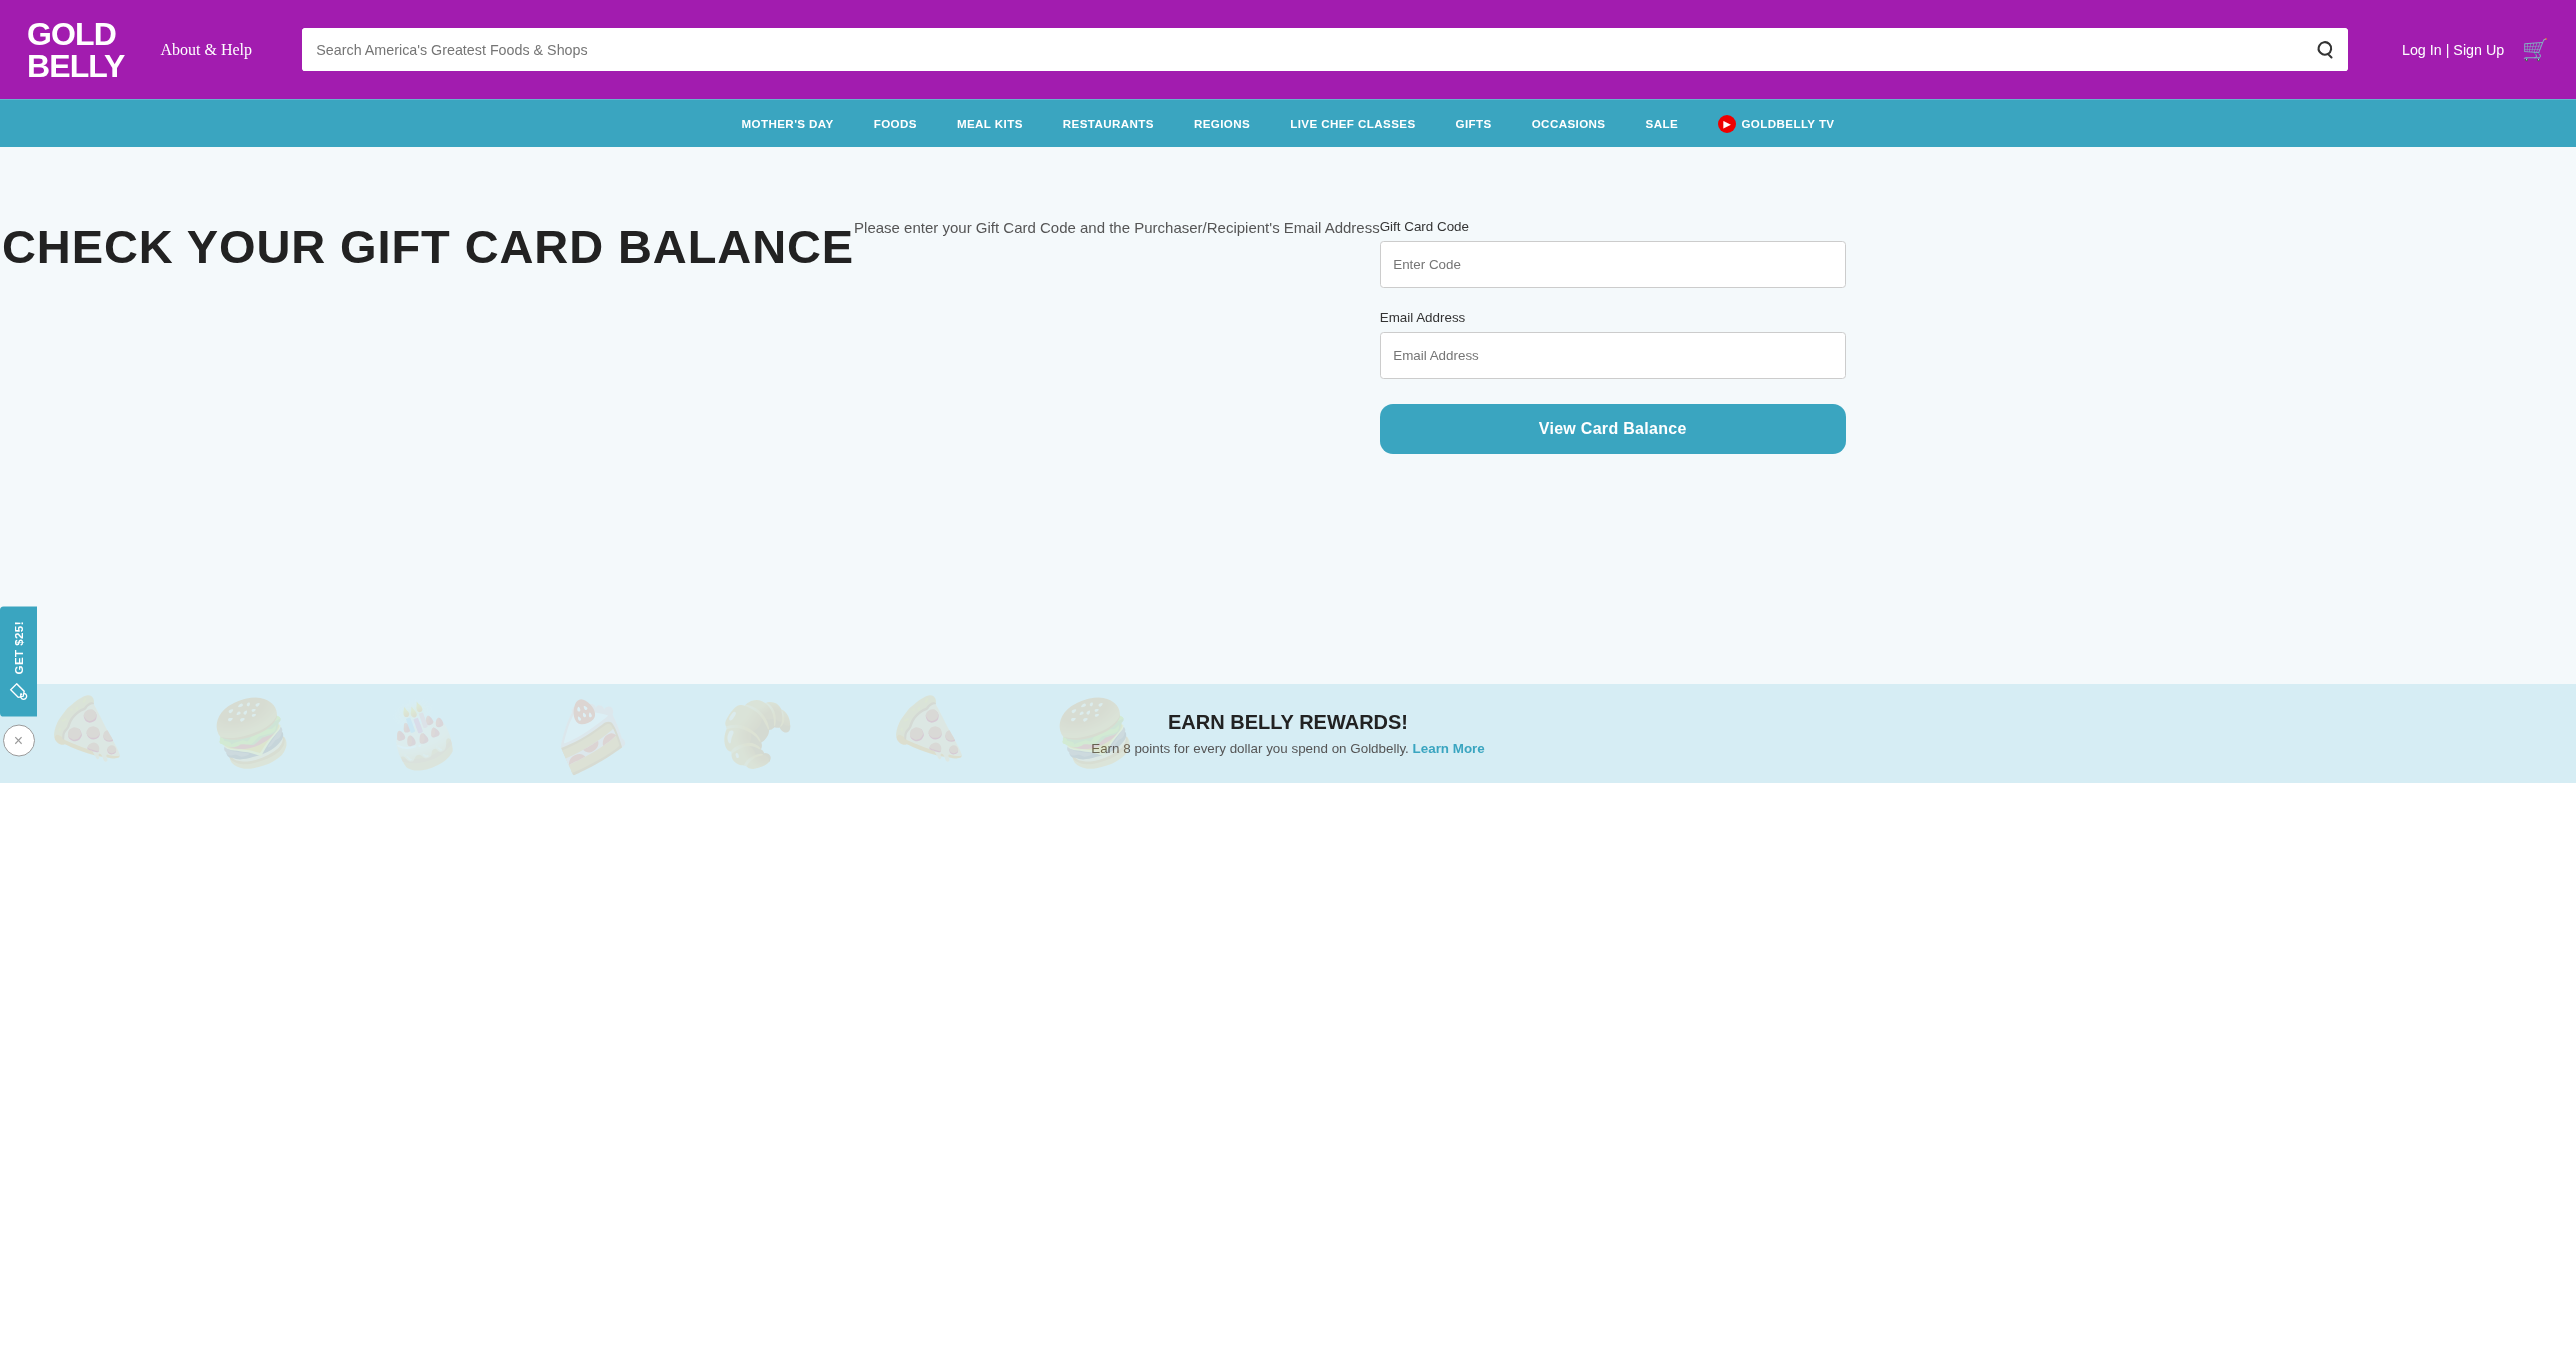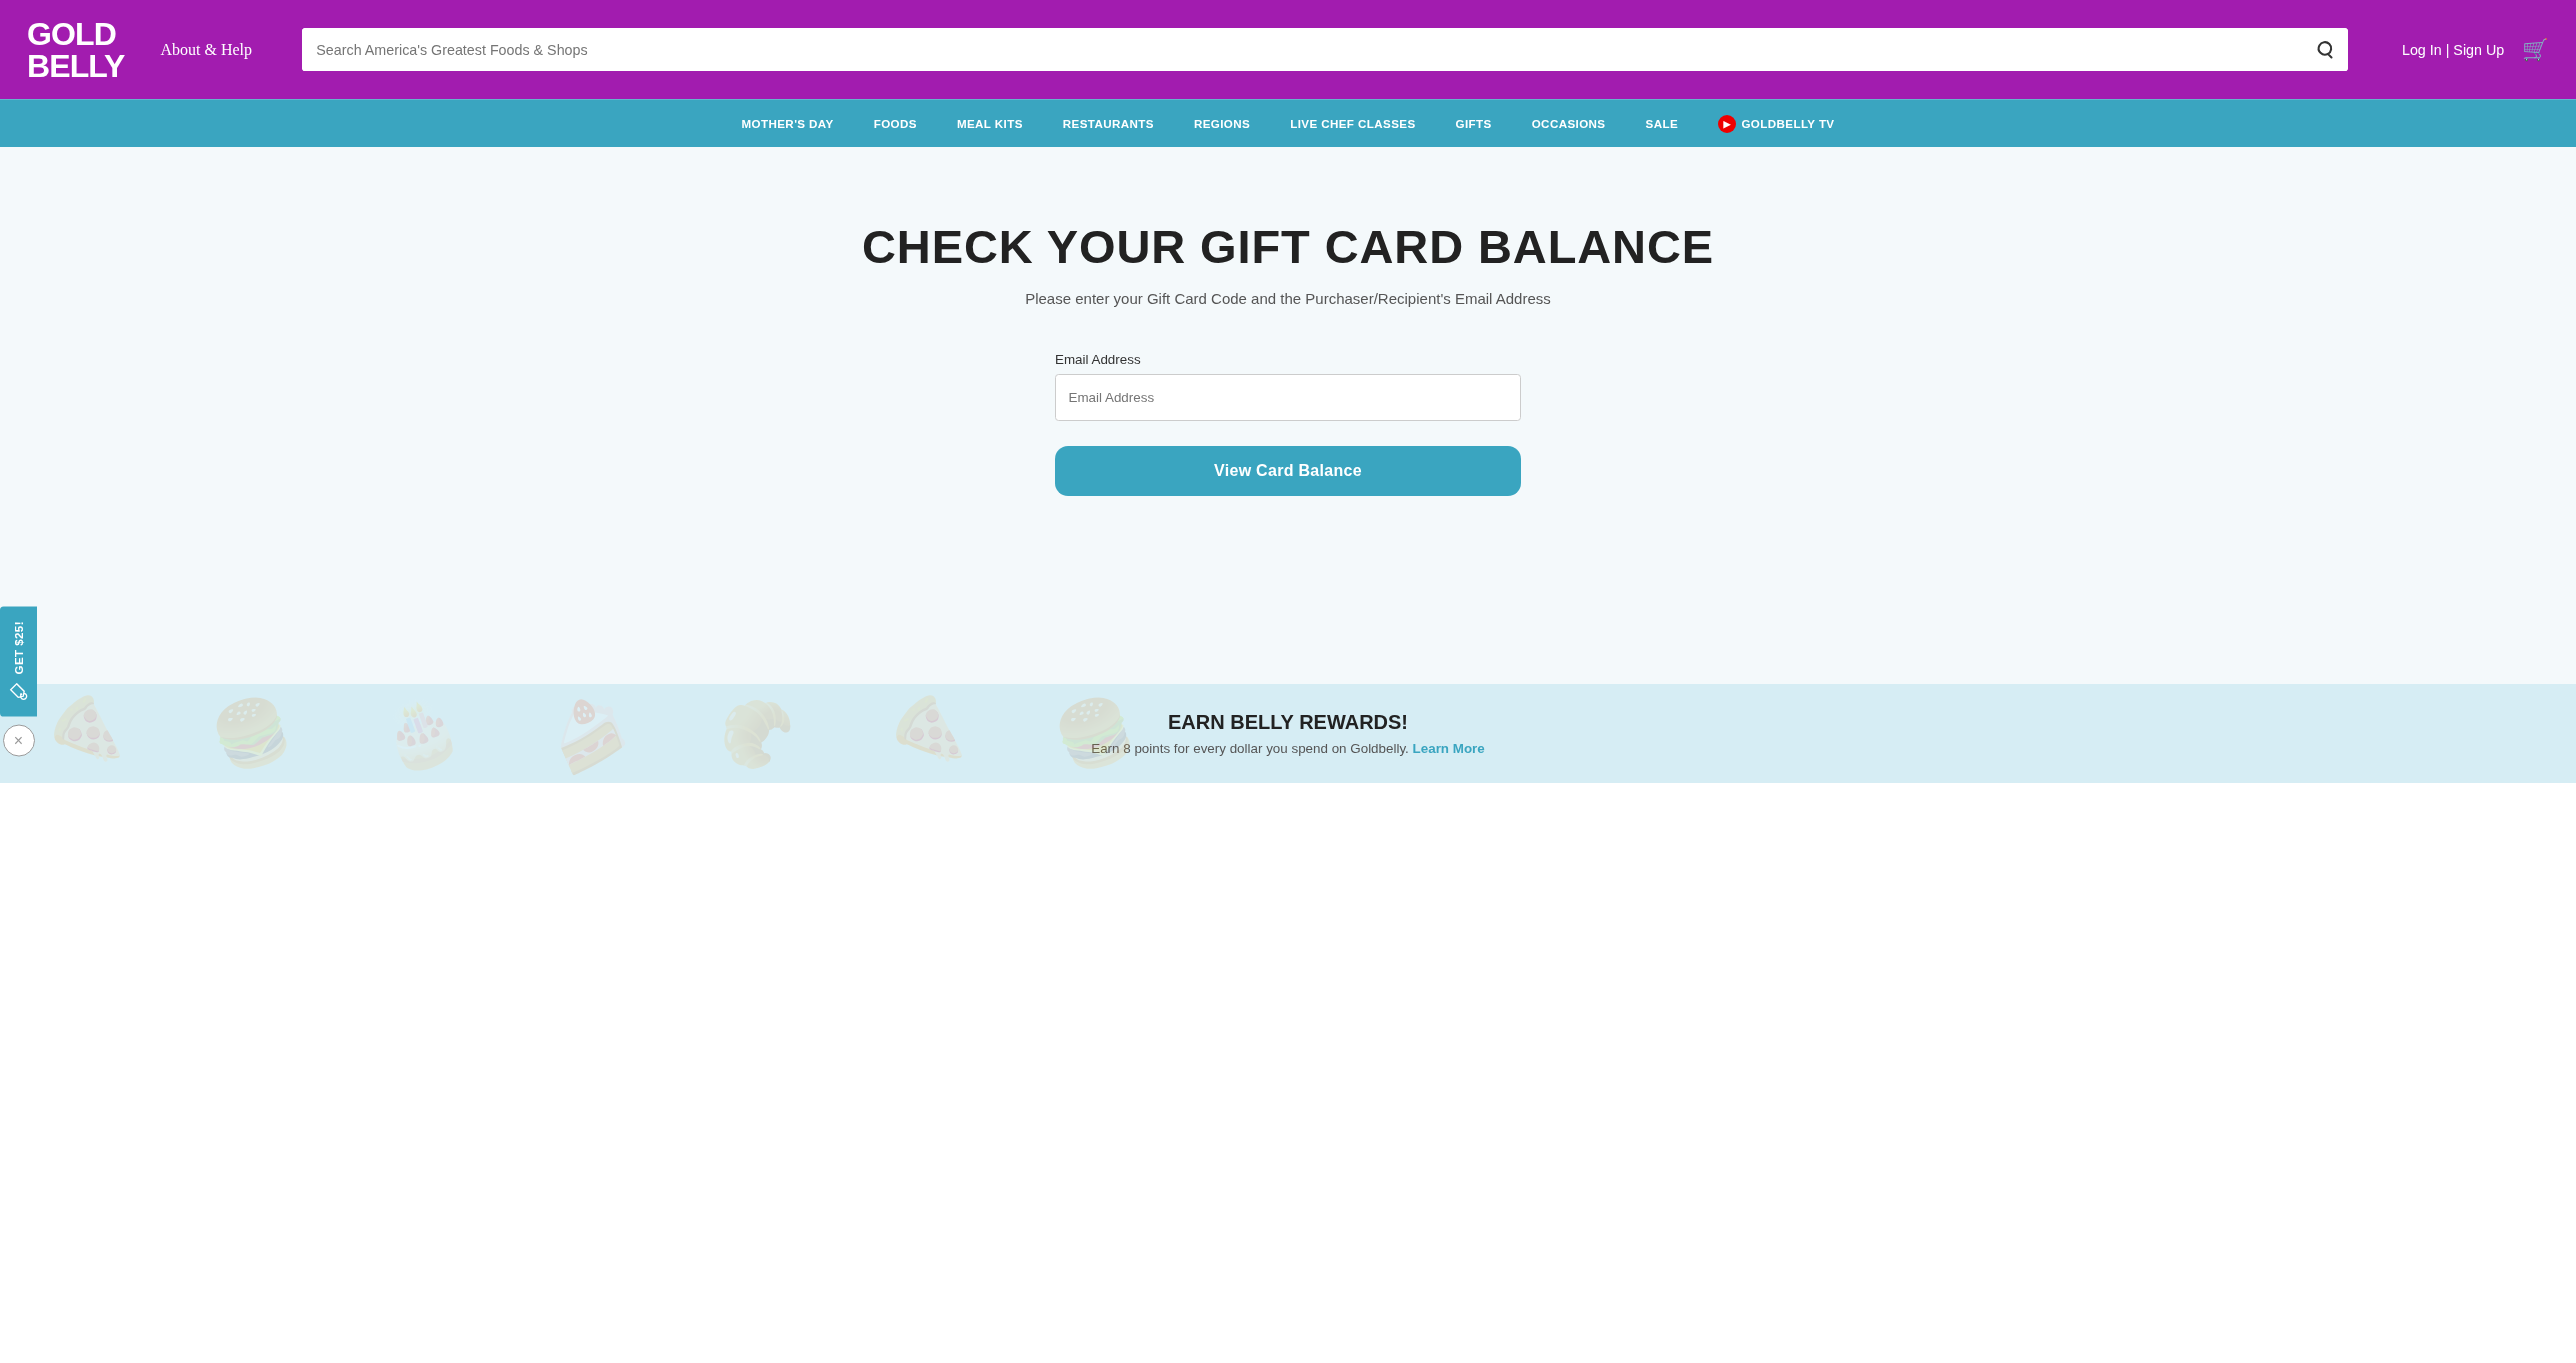--- a/index.html
+++ b/index.html
@@ -116,23 +116,23 @@
       height: 18px;
       font-size: 9px;
       color: #fff;
     }
 
     
     .main-content {
       background: #f4f9fb;
       min-height: 537px;
       display: flex;
-      flex-direction: column;
-      align-items: center;
-      padding: 72px 18px 72px;
+      flex-direction: row;
+      align-items: flex-start;
+      padding: 72px 2px 72px;
     }
     .page-title {
       font-size: 47px;
       font-weight: 900;
       text-transform: uppercase;
       color: #222;
       text-align: center;
       margin-bottom: 16px;
       letter-spacing: 0.9px;
     }
@@ -312,20 +312,24 @@
     <span>GOLDBELLY TV</span>
   </a>
 </nav>
 
 <main class="main-content">
   <h1 class="page-title">CHECK YOUR GIFT CARD BALANCE</h1>
   <p class="page-subtitle">Please enter your Gift Card Code and the Purchaser/Recipient's Email Address</p>
 
   <div class="form-container">
     <div class="form-group">
+      <label class="form-label">Gift Card Code</label>
+      <input type="text" class="form-input" placeholder="Enter Code" style="">
+    </div>
+    <div class="form-group">
       <label class="form-label">Email Address</label>
       <input type="email" class="form-input" placeholder="Email Address" style="">
     </div>
     <button class="submit-button">View Card Balance</button>
   </div>
 </main>
 
 <section class="rewards-banner">
   <div class="rewards-bg-icons">
     <span class="rewards-bg-icon">🍕</span>

